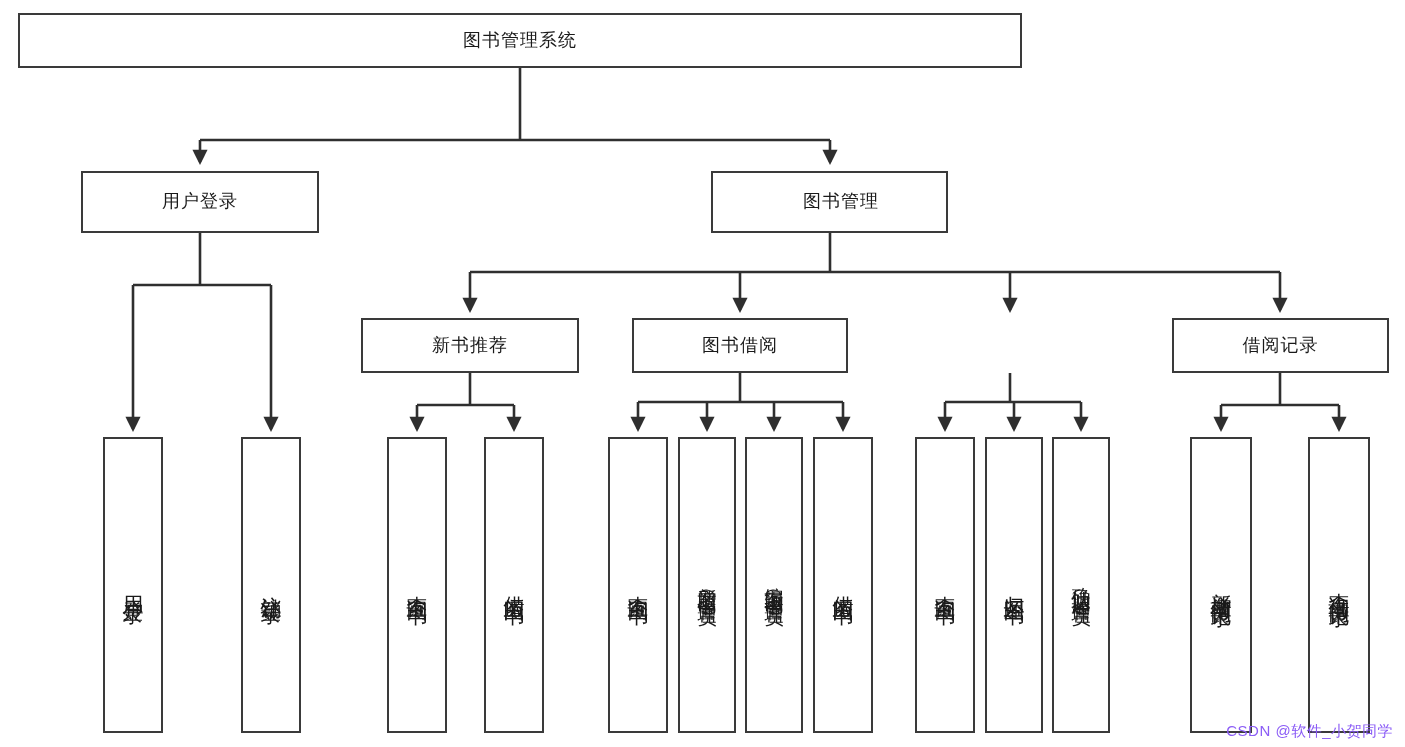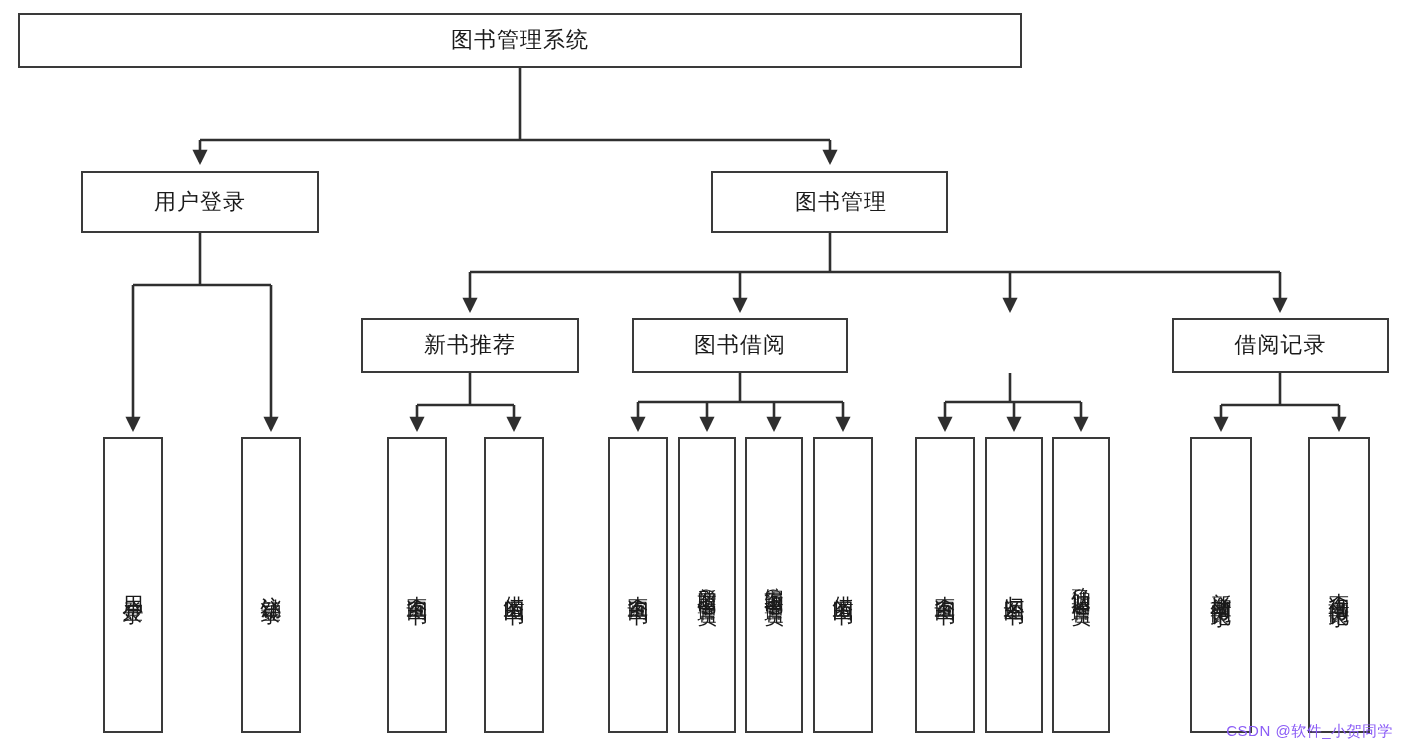--- a/index.html
+++ b/index.html
@@ -30,21 +30,21 @@
     box-sizing: border-box;
     background: #ffffff;
     border: 2px solid #3a3a3a;
     display: flex;
     align-items: center;
     justify-content: center;
     color: #1a1a1a;
     z-index: 2;
   }
   .node.horizontal {
-    font-size: 22px;
+    font-size: 18px;
     line-height: 1.2;
     letter-spacing: 1px;
   }
   .node.vertical {
     writing-mode: vertical-rl;
     text-orientation: upright;
     font-size: 21px;
     letter-spacing: 3px;
     align-items: center;
     justify-content: center;

